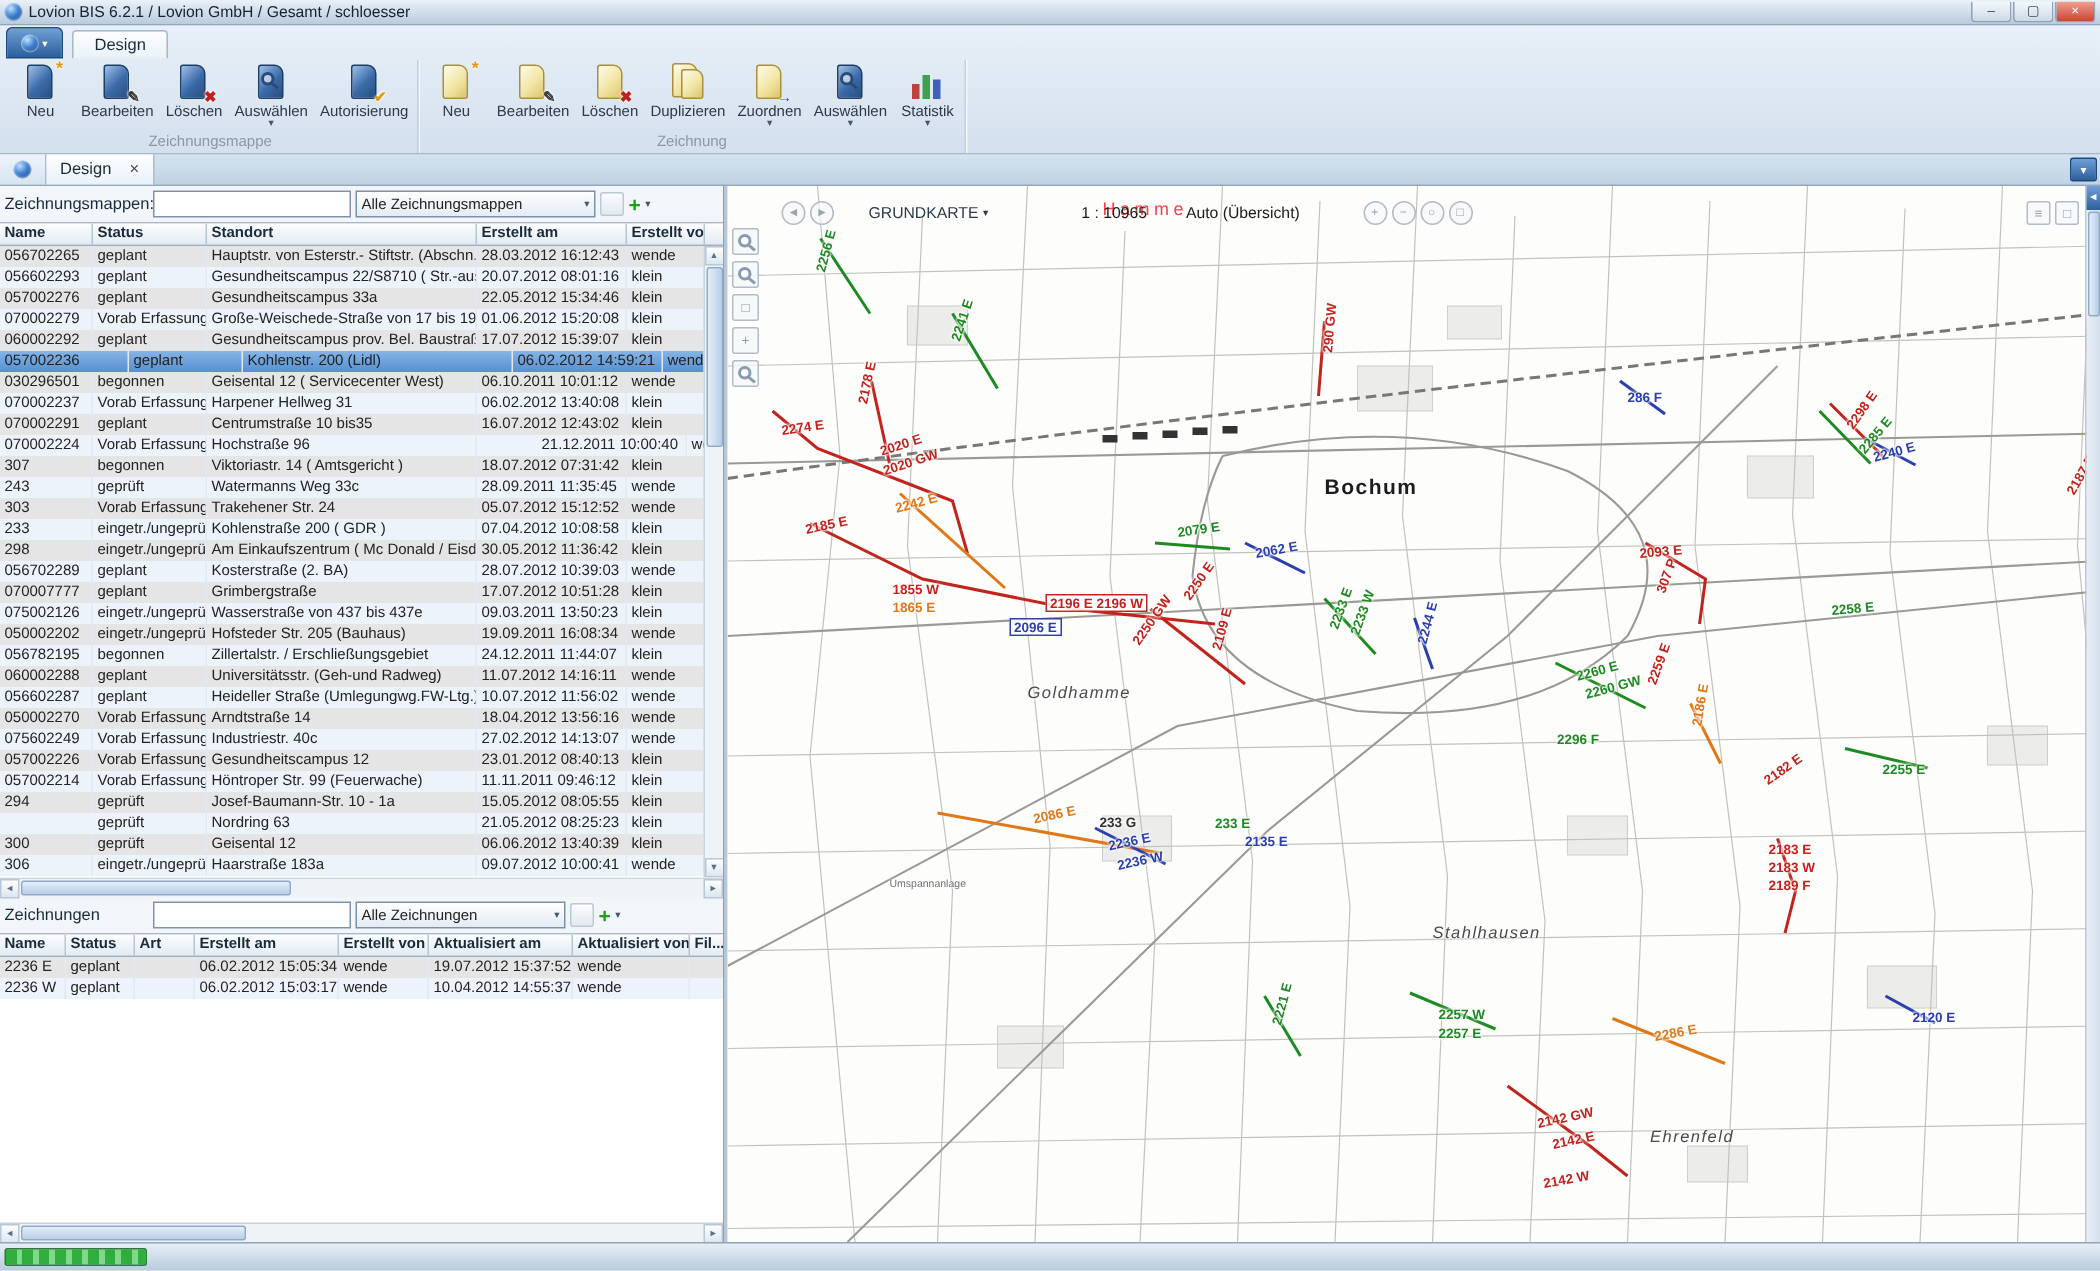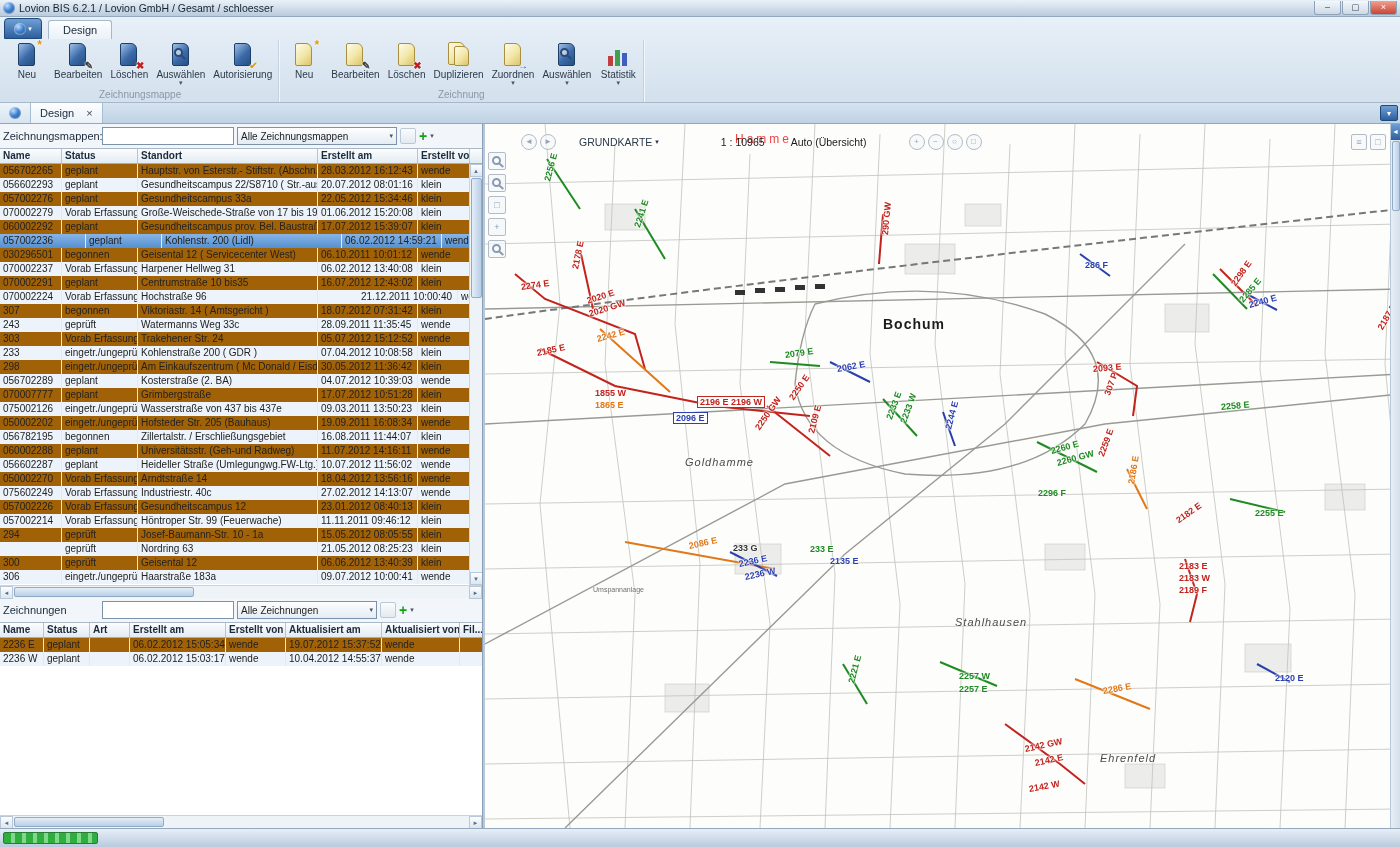--- a/index.html
+++ b/index.html
@@ -72,21 +72,21 @@
   .tool-ico { width:16px; height:16px; background:linear-gradient(#fff,#dde6ee); border:1px solid #a9b9c9; border-radius:2px; opacity:.75; }
   .plus-ico { font-size:14px; font-weight:bold; color:#18a018; line-height:16px; }
   .mini-caret { font-size:7px; color:#44566a; }
 
   
   .t1wrap { position:relative; height:437px; flex:0 0 437px; background:#fff; border-top:1px solid #aab8c6; overflow:hidden; }
   .t2wrap { position:relative; height:44px; flex:0 0 44px; background:#fff; border-top:1px solid #aab8c6; overflow:hidden; }
   .thead { display:flex; height:15px; background:linear-gradient(#fcfdfe,#e2ebf3); border-bottom:1px solid #9fb0c0; }
   .th { font-weight:bold; font-size:10px; color:#1a2a3a; padding:1px 3px 0; border-right:1px solid #b8c4d0; white-space:nowrap; overflow:hidden; flex:0 0 auto; }
   .tbody { }
-  .trow { display:flex; height:14px; background:#a16207; }
+  .trow { display:flex; height:14px; background:#e5e5e5; }
   .trow.alt { background:#edf3fa; }
   .trow.sel { background:linear-gradient(#86b4e6,#5590d0); }
   .td { font-size:10px; padding:1px 3px 0; border-right:1px solid #e2e9f0; white-space:nowrap; overflow:hidden; flex:0 0 auto; line-height:12px; }
   .filler { flex:1 1 auto; background:#fff; }
 
   .vscroll { position:absolute; top:15px; right:0; bottom:0; width:13px; background:#eef3f8; border-left:1px solid #c8d4e0; display:flex; flex-direction:column; align-items:center; }
   .sbtn { width:13px; height:13px; flex:0 0 13px; font-size:6px; color:#55708a; text-align:center; line-height:12px; background:linear-gradient(#fdfefe,#dce6f0); border:1px solid #b8c8d8; }
   .vthumb { width:11px; height:120px; margin-top:1px; background:linear-gradient(90deg,#e4eef8,#b8cfe6); border:1px solid #90aac8; border-radius:2px; }
   .vspacer { flex:1; }
   .hscroll { height:13px; flex:0 0 13px; background:#eef3f8; border-top:1px solid #c8d4e0; display:flex; align-items:center; }
@@ -393,21 +393,21 @@
                 <div class="td" style="width: 62px;">298</div>
                 <div class="td" style="width: 76px;">eingetr./ungeprüft</div>
                 <div class="td" style="width: 180px;">Am Einkaufszentrum ( Mc Donald / Eisdiele )</div>
                 <div class="td" style="width: 100px;">30.05.2012 11:36:42</div>
                 <div class="td" style="width: 52px;">klein</div>
               </div>
               <div class="trow alt">
                 <div class="td" style="width: 62px;">056702289</div>
                 <div class="td" style="width: 76px;">geplant</div>
                 <div class="td" style="width: 180px;">Kosterstraße (2. BA)</div>
-                <div class="td" style="width: 100px;">04.07.2012 10:39:03</div>
+                <div class="td" style="width: 100px;">28.07.2012 10:39:03</div>
                 <div class="td" style="width: 52px;">wende</div>
               </div>
               <div class="trow">
                 <div class="td" style="width: 62px;">070007777</div>
                 <div class="td" style="width: 76px;">geplant</div>
                 <div class="td" style="width: 180px;">Grimbergstraße</div>
                 <div class="td" style="width: 100px;">17.07.2012 10:51:28</div>
                 <div class="td" style="width: 52px;">klein</div>
               </div>
               <div class="trow alt">
@@ -421,21 +421,21 @@
                 <div class="td" style="width: 62px;">050002202</div>
                 <div class="td" style="width: 76px;">eingetr./ungeprüft</div>
                 <div class="td" style="width: 180px;">Hofsteder Str. 205 (Bauhaus)</div>
                 <div class="td" style="width: 100px;">19.09.2011 16:08:34</div>
                 <div class="td" style="width: 52px;">wende</div>
               </div>
               <div class="trow alt">
                 <div class="td" style="width: 62px;">056782195</div>
                 <div class="td" style="width: 76px;">begonnen</div>
                 <div class="td" style="width: 180px;">Zillertalstr. / Erschließungsgebiet</div>
-                <div class="td" style="width: 100px;">16.08.2011 11:44:07</div>
+                <div class="td" style="width: 100px;">24.12.2011 11:44:07</div>
                 <div class="td" style="width: 52px;">klein</div>
               </div>
               <div class="trow">
                 <div class="td" style="width: 62px;">060002288</div>
                 <div class="td" style="width: 76px;">geplant</div>
                 <div class="td" style="width: 180px;">Universitätsstr. (Geh-und Radweg)</div>
                 <div class="td" style="width: 100px;">11.07.2012 14:16:11</div>
                 <div class="td" style="width: 52px;">wende</div>
               </div>
               <div class="trow alt">

